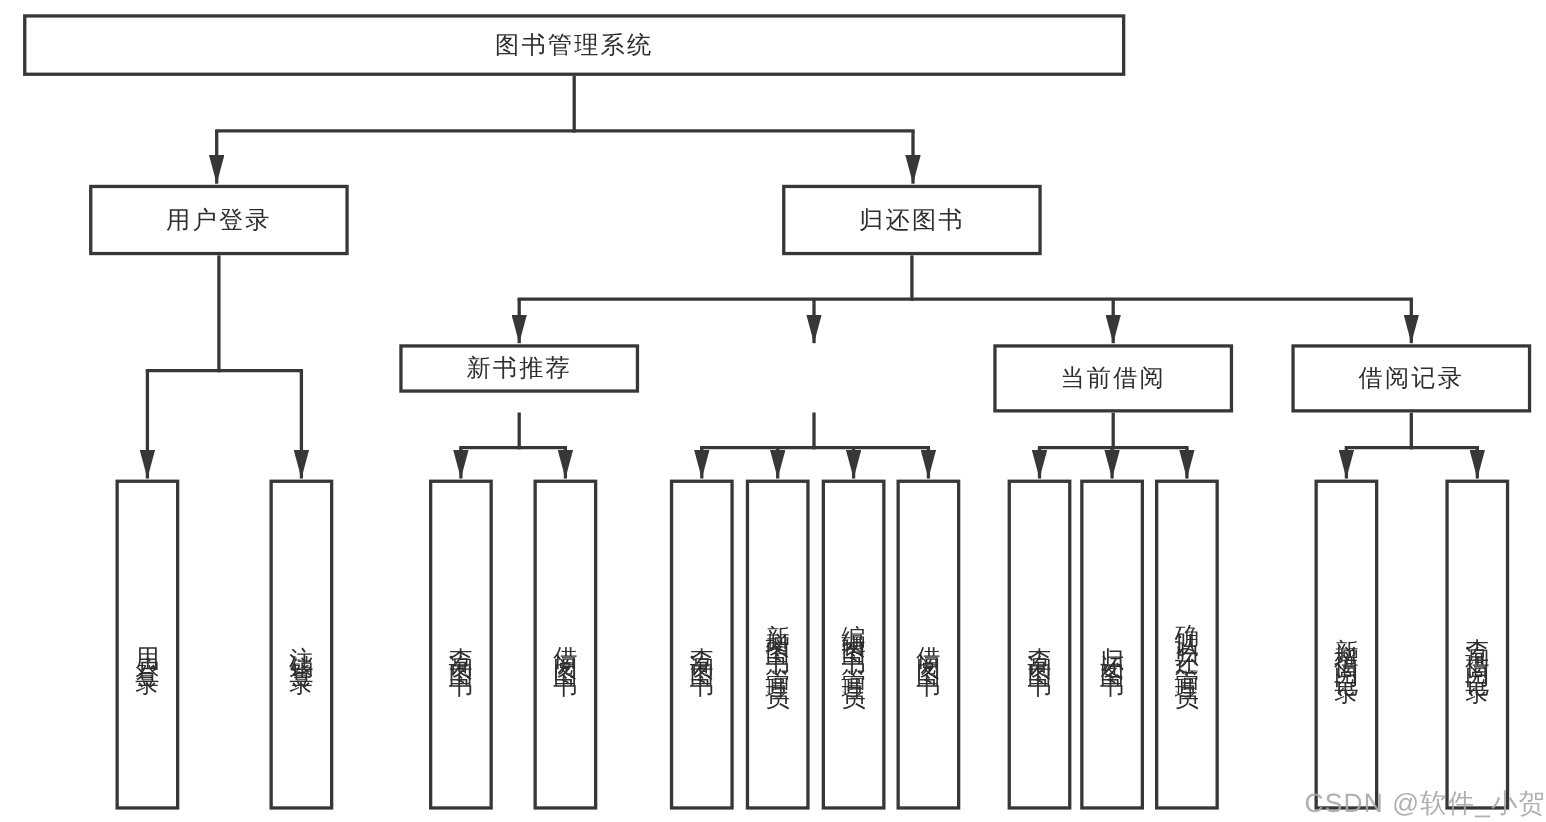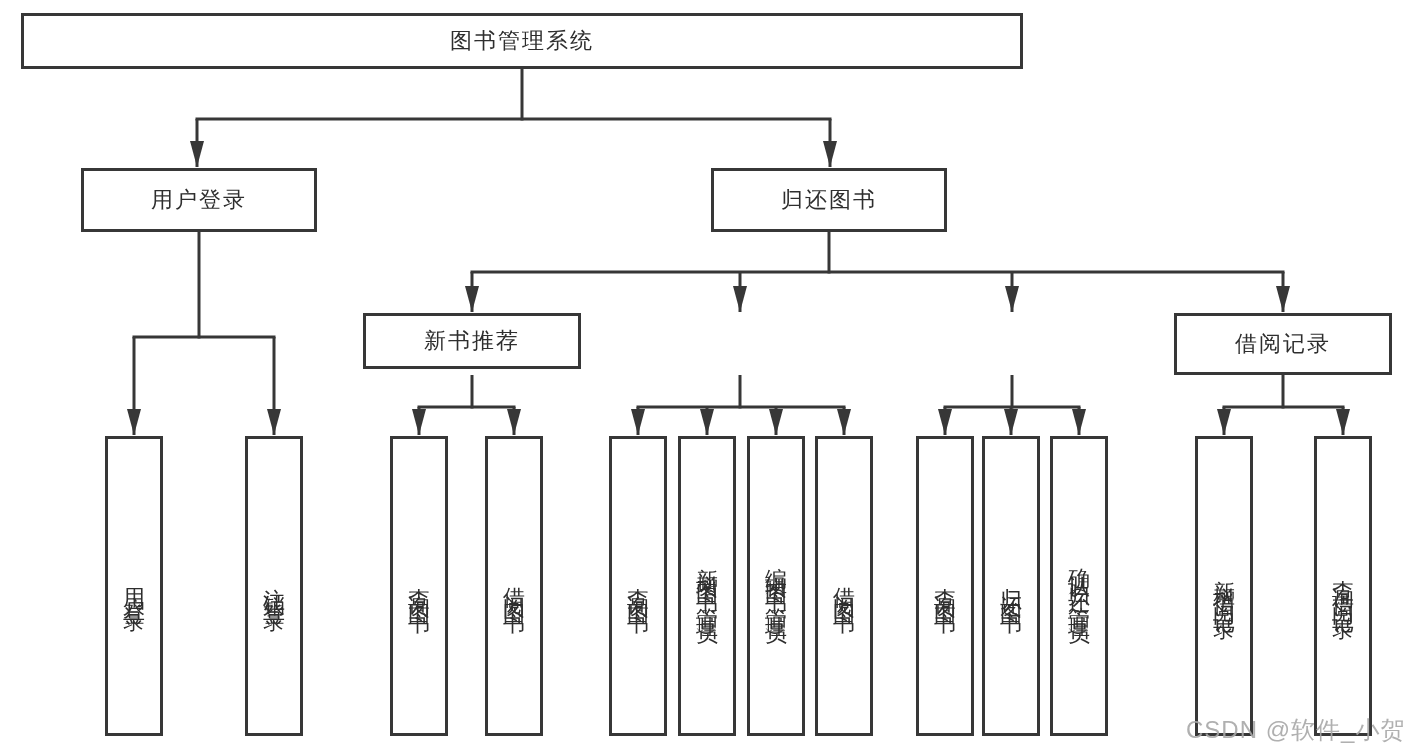--- a/index.html
+++ b/index.html
@@ -77,21 +77,22 @@
       <line x1="1224" y1="407" x2="1224" y2="435" marker-end="url(#arrow)"></line>
       <line x1="1343" y1="407" x2="1343" y2="435" marker-end="url(#arrow)"></line>
     </g>
   </svg>
 
   <div class="hbox" style="left:21px; top:13px; width:1002px; height:56px;">图书管理系统</div>
 
   <div class="hbox" style="left:81px; top:168px; width:236px; height:64px;">用户登录</div>
   <div class="hbox" style="left:711px; top:168px; width:236px; height:64px;">归还图书</div>
 
-  <div class="hbox" style="left:363px; top:313px; width:218px; height:56px;">新书推荐</div>
+  <div class="hbox" style="left:363px; top:313px; width:218px; height:44px;">新书推荐</div>
+  <div class="hbox" style="left:903px; top:313px; width:218px; height:62px;">当前借阅</div>
   <div class="hbox" style="left:1174px; top:313px; width:218px; height:62px;">借阅记录</div>
 
   <div class="vbox" style="left:105px;">用户登录</div>
   <div class="vbox" style="left:245px;">注销登录</div>
 
   <div class="vbox" style="left:390px;">查询图书</div>
   <div class="vbox" style="left:485px;">借阅图书</div>
 
   <div class="vbox" style="left:609px;">查询图书</div>
   <div class="vbox" style="left:678px;">新增图书（管理员）</div>

